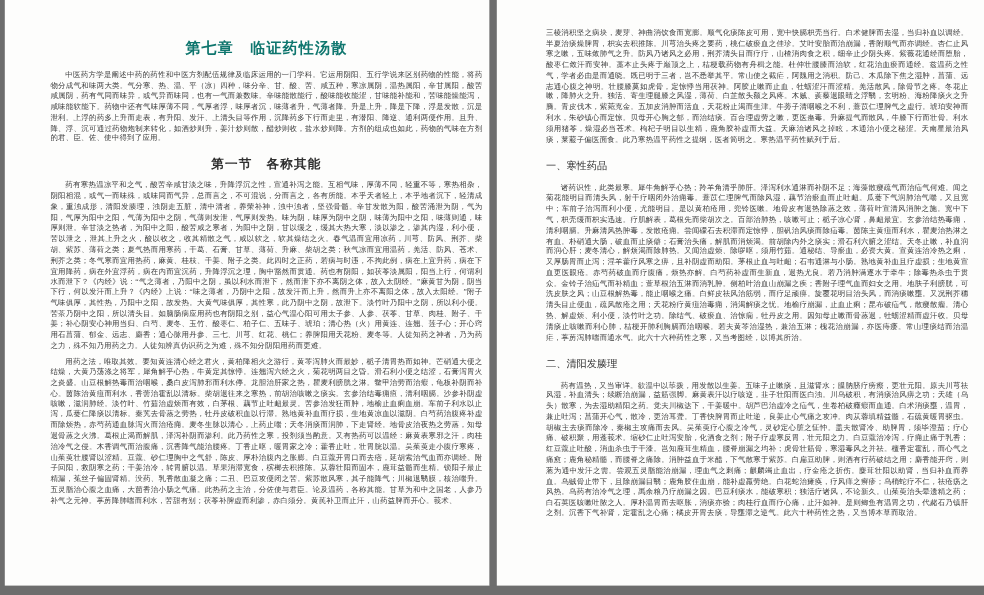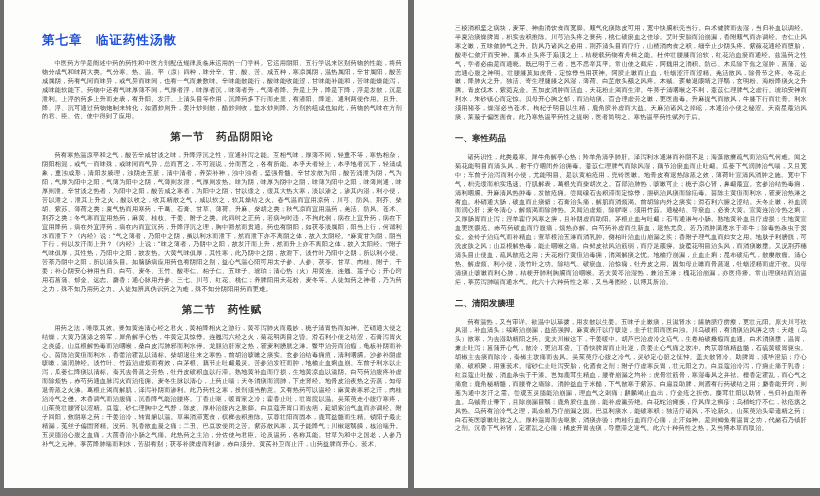--- a/index.html
+++ b/index.html
@@ -22,53 +22,52 @@
     color: #3b3b3b;
   }
   .page-left  { left: 4px;   width: 404px; padding: 26px 6px 0 38px; }
   .page-right { left: 414px; width: 406px; padding: 24px 13px 0 41px; }
   .gutter {
     position: absolute; top: 0; left: 408px; width: 6px; height: 488px;
     background: #6d6d6d;
   }
   .chapter-title {
     margin: 6px 0 10px 0;
-    font-size: 12.5px; font-weight: bold; text-align: left;
-    color: #1d4ed8; letter-spacing: 1px;
+    font-size: 12.5px; font-weight: bold; text-align: center;
+    color: #0f766e; letter-spacing: 1px;
   }
   .section-title {
     margin: 9px 0 7px 0;
     font-size: 10.5px; font-weight: bold; text-align: center;
     color: #303030; letter-spacing: 1px;
   }
   .sub-heading {
     margin: 11px 0 8px 0;
-    font-size: 8.5px; font-weight: bold; text-align: left;
+    font-size: 8.5px; font-weight: normal; text-align: left;
     color: #303030;
   }
   .body-text {
     margin: 0 0 4px 0;
     font-size: 6.2px; line-height: 8.9px;
     text-align: justify;
     color: #3b3b3b;
     letter-spacing: 0.2px;
   }
   .indent { text-indent: 2em; }
 </style>
 </head>
 <body>
 
 <div class="viewer">
 
   <div class="page page-left">
     <h1 class="chapter-title">第七章　临证药性汤散</h1>
     <p class="body-text indent">中医药方学是阐述中药的药性和中医方剂配伍规律及临床运用的一门学科。它运用阴阳、五行学说来区别药物的性能，将药物分成气和味两大类。气分寒、热、温、平（凉）四种，味分辛、甘、酸、苦、咸五种，寒凉属阴，温热属阳，辛甘属阳，酸苦咸属阴，药有气同而味异，或气异而味同，也有一气而兼数味。辛味能散能行，酸味能收能涩，甘味能补能和，苦味能燥能泻，咸味能软能下。药物中还有气味厚薄不同，气厚者浮，味厚者沉，味薄者升，气薄者降。升是上升，降是下降，浮是发散，沉是泄利。上浮的药多上升而走表，有升阳、发汗、上清头目等作用，沉降药多下行而走里，有潜阳、降逆、通利两便作用。且升、降、浮、沉可通过药物炮制来转化，如酒炒则升，姜汁炒则散，醋炒则收，盐水炒则降。方剂的组成也如此，药物的气味在方剂的君、臣、佐、使中得到了应用。</p>
-    <h2 class="section-title">第一节　药品阴阳论</h2>
+    <h2 class="section-title">第一节　各称其能</h2>
     <p class="body-text indent">药有寒热温凉平和之气，酸苦辛咸甘淡之味，升降浮沉之性，宣通补泻之能。互相气味，厚薄不同，轻重不等，寒热相杂，阴阳相混，或气一而味殊，或味同而气异，总而言之，不可混说，分而言之，各有所能。本乎天者轻上，本乎地者沉下，轻清成象，重浊成形，清阳发腠理，浊阴走五脏，清中清者，养荣补神，浊中浊者，坚强骨髓。辛甘发散为阳，酸苦涌泄为阴，气为阳，气厚为阳中之阳，气薄为阳中之阴，气薄则发泄，气厚则发热。味为阴，味厚为阴中之阴，味薄为阳中之阳，味薄则通，味厚则泄。辛甘淡之热者，为阳中之阳，酸苦咸之寒者，为阳中之阴，甘以缓之，缓其大热大寒，淡以渗之，渗其内湿，利小便，苦以泄之，泄其上升之火，酸以收之，收其精散之气，咸以软之，软其燥结之火。春气温而宜用凉药，川芎、防风、荆芥、柴胡、紫苏、薄荷之类；夏气热而用寒药，干葛、石膏、甘草、薄荷、升麻、柴胡之类；秋气凉而宜用温药，羌活、防风、苍术、荆芥之类；冬气寒而宜用热药，麻黄、桂枝、干姜、附子之类。此四时之正药，若病与时违，不拘此例，病在上宜升药，病在下宜用降药，病在外宜浮药，病在内而宜沉药，升降浮沉之理，胸中豁然而贯通。药也有阴阳，如茯苓淡属阳，阳当上行，何谓利水而泄下？《内经》说：“气之薄者，乃阳中之阴，虽以利水而泄下，然而泄下亦不离阴之体，故入太阴经。”麻黄甘为阴，阴当下行，何以发汗而上升？《内经》上说：“味之薄者，乃阴中之阳，故发汗而上升，然而升上亦不离阳之体，故入太阳经。”附子气味俱厚，其性热，乃阳中之阳，故发热。大黄气味俱厚，其性寒，此乃阴中之阴，故泄下。淡竹叶乃阳中之阴，所以利小便。苦茶乃阴中之阳，所以清头目。如脑肠病应用药也有阴阳之别，益心气温心阳可用太子参、人参、茯苓、甘草、肉桂、附子、干姜；补心阴安心神用当归、白芍、麦冬、玉竹、酸枣仁、柏子仁、五味子、琥珀；清心热（火）用黄连、连翘、莲子心；开心窍用石菖蒲、郁金、远志、麝香；通心脉用丹参、三七、川芎、红花、桃仁；养脾阳用天花粉、麦冬等。人徒知药之神者，乃为药之力，殊不知乃用药之力。人徒知辨真伪识药之为难，殊不知分阴阳用药而更难。</p>
-    <h2 class="section-title">第二节　药性赋</h2>
     <p class="body-text indent">用药之法，唯取其效。要知黄连清心经之君火，黄柏降相火之游行，黄芩泻肺火而最妙，栀子清胃热而如神。芒硝通大便之结燥，大黄乃荡涤之将军，犀角解乎心热，牛黄定其惊悸。连翘泻六经之火，菊花明两目之昏。滑石利小便之结涩，石膏泻胃火之炎盛。山豆根解热毒而治咽喉，桑白皮泻肺邪而利水停。龙胆治肝家之热，瞿麦利膀胱之淋。鳖甲治劳而治瘕，龟板补阴而补心。茵陈治黄疸而利水，香薷治霍乱以清标。柴胡退往来之寒热，前胡治咳嗽之痰实。玄参治结毒痈疽，清利咽膈。沙参补阴虚咳嗽，滋润肺经。淡竹叶、竹茹治虚烦而有效，白茅根、藕节止吐衄最灵。苦参治发狂而肿，地榆止血痢血崩。车前子利水以止泻，瓜蒌仁降痰以清标。秦艽去骨蒸之劳热，牡丹皮破积血以行滞。熟地黄补血而疗损，生地黄凉血以滋阴。白芍药治腹疼补虚而除烦热，赤芍药通血脉泻火而治疮痈。麦冬生脉以清心，上药止喘；天冬消痰而润肺，下走肾经。地骨皮治夜热之劳蒸，知母退骨蒸之火沸。葛根止渴而解肌，泽泻补阴而渗利。此乃药性之寒，投剂须当酌意。又有热药可以温经：麻黄表寒邪之汗，肉桂治冷气之侵。木香调气而治腹痛，沉香降气能治腰疼。丁香止呕，暖胃家之冷；藿香止吐，壮胃脘以温。吴茱萸走小腹疗寒疼，山茱萸壮腰肾以涩精。豆蔻、砂仁理胸中之气舒，陈皮、厚朴治腹内之胀膨。白豆蔻开胃口而去痞，延胡索治气血而亦调经。附子回阳，救阴寒之药；干姜治冷，转胃腑以温。草果消滞宽食，槟榔去积推陈。苁蓉壮阳而固本，鹿茸益髓而生精。锁阳子最止精漏，菟丝子偏固肾精。没药、乳香散血凝之痛；二丑、巴豆攻便闭之苦。紫苏散风寒，其子能降气；川椒退翳膜，核治喘升。五灵脂治心腹之血痛，大茴香治小肠之气痛。此热药之主治，分佐使与君臣。论及温药，各称其能。甘草为和中之国老，人参乃补气之元神。葶苈降肺喘而利水，苦甜有别；茯苓补脾虚而利渗，赤白须分。黄芪补卫而止汗，山药益脾而开心。莪术、</p>
   </div>
 
   <div class="gutter"></div>
 
   <div class="page page-right">
     <p class="body-text">三棱消积坚之病块，麦芽、神曲消饮食而宽膨。顺气化痰陈皮可用，宽中快膈枳壳当行。白术健脾而去湿，当归补血以调经。半夏治痰燥脾胃，枳实去积推陈。川芎治头疼之要药，桃仁破瘀血之佳珍。艾叶安胎而治崩漏，香附顺气而亦调经。杏仁止风寒之嗽，五味敛肺气之升。防风乃诸风之必用，荆芥清头目而疗疔，山楂消肉食之积，细辛止少阴头疼。紫薇花通经而堕胎，酸枣仁敛汗而安神。藁本止头疼于巅顶之上，桔梗载药物有舟楫之能。杜仲壮腰膝而治软，红花治血瘀而通经。兹温药之性气，学者必由是而通晓。既已明于三者，岂不悉举其平。常山使之截疟，阿魏用之消积。防己、木瓜除下焦之湿肿，菖蒲、远志通心腹之神明。壮腰膝莫如虎骨，定惊悸当用茯神。阿胶止嗽而止血，牡蛎涩汗而涩精。羌活散风，除骨节之疼。冬花止嗽，降肺火之升。独活、寄生理腿膝之风湿，薄荷、白芷散头额之风疼。木贼、蒺藜退眼睛之浮翳，玄明粉、海粉降痰火之升腾。青皮伐木，紫菀克金。五加皮消肿而活血，天花粉止渴而生津。牛蒡子清咽喉之不利，薏苡仁理脾气之虚行。琥珀安神而利水，朱砂镇心而定惊。贝母开心胸之郁，而治结痰。百合理虚劳之嗽，更医蛊毒。升麻提气而散风，牛膝下行而壮骨。利水须用猪苓，燥湿必当苍术。枸杞子明目以生精，鹿角胶补虚而大益。天麻治诸风之掉眩，木通治小便之秘涩。天南星最治风痰，莱菔子偏医面食。此乃寒热温平药性之提纲，医者简明之。寒热温平药性赋列于后。</p>
     <h3 class="sub-heading">一、寒性药品</h3>
     <p class="body-text indent">诸药识性，此类最寒。犀牛角解乎心热；羚羊角清乎肺肝。泽泻利水通淋而补阴不足；海藻散瘿疏气而治疝气何难。闻之菊花能明目而清头风，射干疗咽闭外治痈毒。薏苡仁理脾气而除风湿，藕节治瘀血而止吐衄。瓜蒌下气润肺治气喘，又且宽中；车前子治泻而利小便，尤能明目。是以黄柏疮用，兜铃医嗽。地骨皮有退热除蒸之效，薄荷叶宣清风消肿之施。宽中下气，枳壳缓而枳实迅速。疗肌解表，葛根先而柴胡次之。百部治肺热，咳嗽可止；栀子凉心肾，鼻衄最宜。玄参治结热毒痈，清利咽膈。升麻清风热肿毒，发散疮痈。尝闻礞石去积滞而定惊悸，胆矾治风痰而除疝毒。茵陈主黄疸而利水，瞿麦治热淋之有血。朴硝通大肠，破血而止痰僻；石膏治头痛，解肌而消烦渴。前胡除内外之痰实；滑石利六腑之涩结。天冬止嗽，补血润而润心肝；麦冬清心，解烦渴而除肺热。又闻治虚烦、除哕呕，须用竹茹。通秘结、导瘀血，必资大黄。宣黄连治冷热之痢，又厚肠胃而止泻；淫羊藿疗风寒之痹，且补阴虚而助阳。茅根止血与吐衄；石韦通淋与小肠。熟地黄补血且疗虚损；生地黄宣血更医眼疮。赤芍药破血而疗腹痛，烦热亦解。白芍药补虚而生新血，退热尤良。若乃消肿满逐水于牵牛；除毒热杀虫于贯众。金铃子治疝气而补精血；萱草根治五淋而消乳肿。侧柏叶治血山崩漏之疾；香附子理气血而妇女之用。地肤子利膀胱，可洗皮肤之风；山豆根解热毒，能止咽喉之痛。白鲜皮祛风治筋弱，而疗足顽痹。旋覆花明目治头风，而消痰嗽壅。又况荆芥穗清头目止便血，疏风散疮之用；天花粉疗黄疸治毒痈，消渴解痰之忧。地榆疗崩漏，止血止痢；昆布破疝气，散瘿散瘤。清心热、解虚烦、利小便，淡竹叶之功。除结气、破瘀血、治惊痫，牡丹皮之用。因知母止嗽而骨蒸退，牡蛎涩精而虚汗收。贝母清痰止咳嗽而利心肺，桔梗开肺利胸膈而治咽喉。若夫黄芩治湿热，兼治五淋；槐花治崩漏，亦医痔瘘。常山理痰结而治温疟，葶苈泻肺喘而通水气。此六十六种药性之寒，又当考图经，以博其所治。</p>
     <h3 class="sub-heading">二、清阳发腠理</h3>

